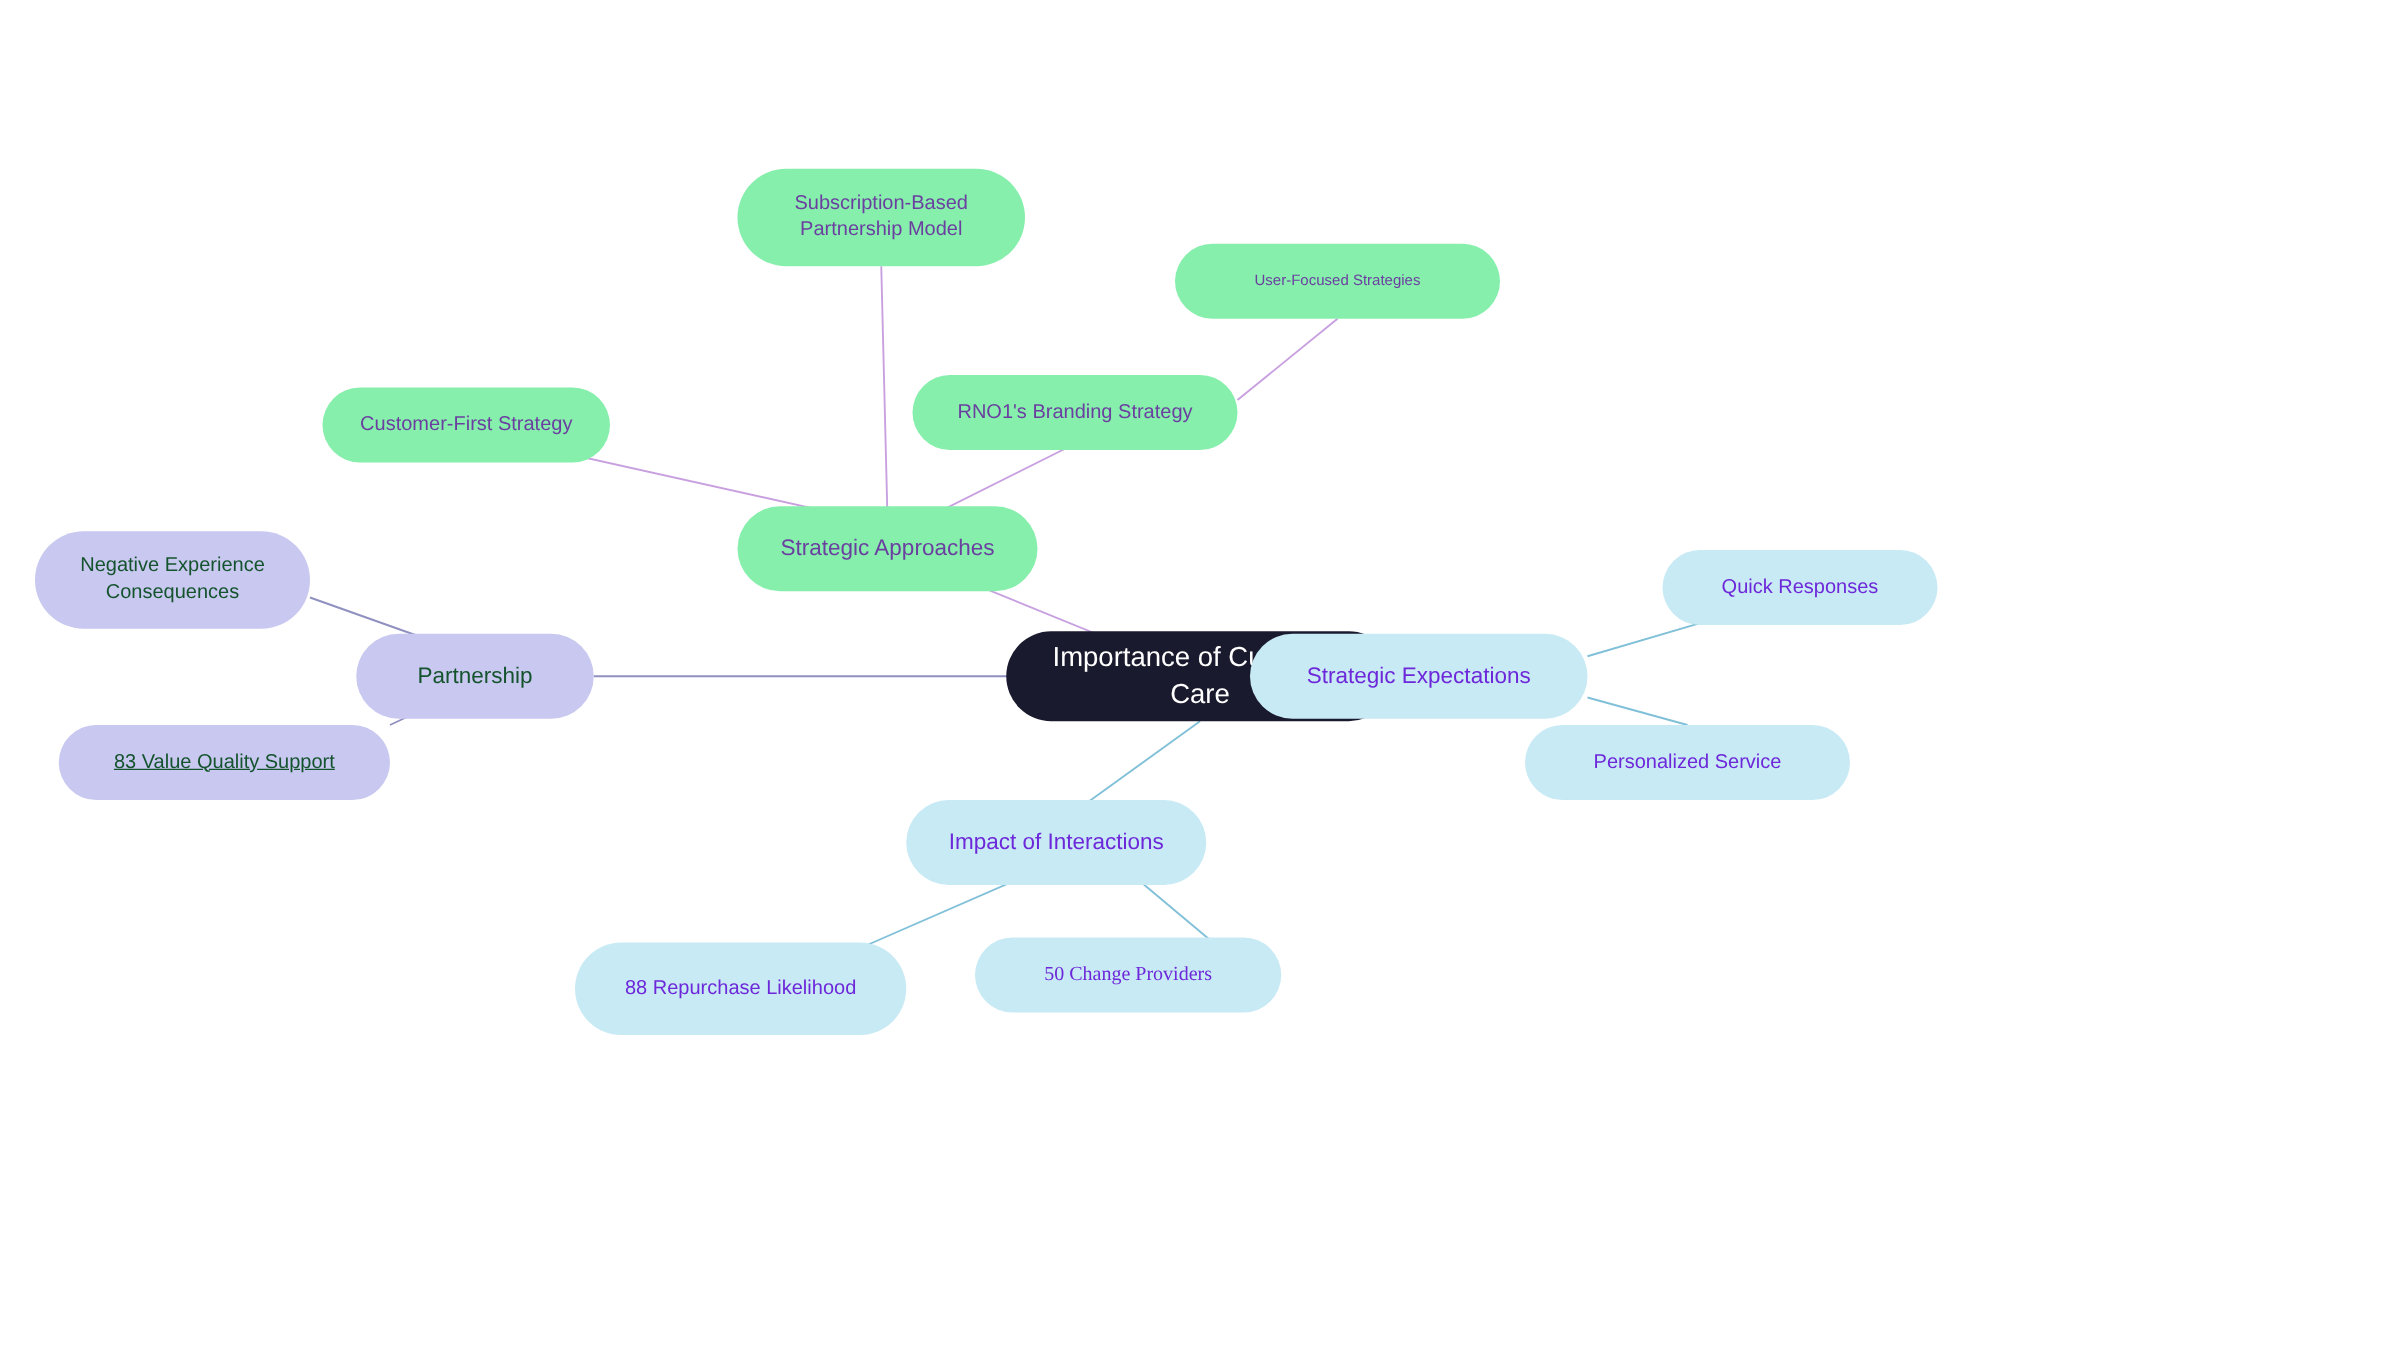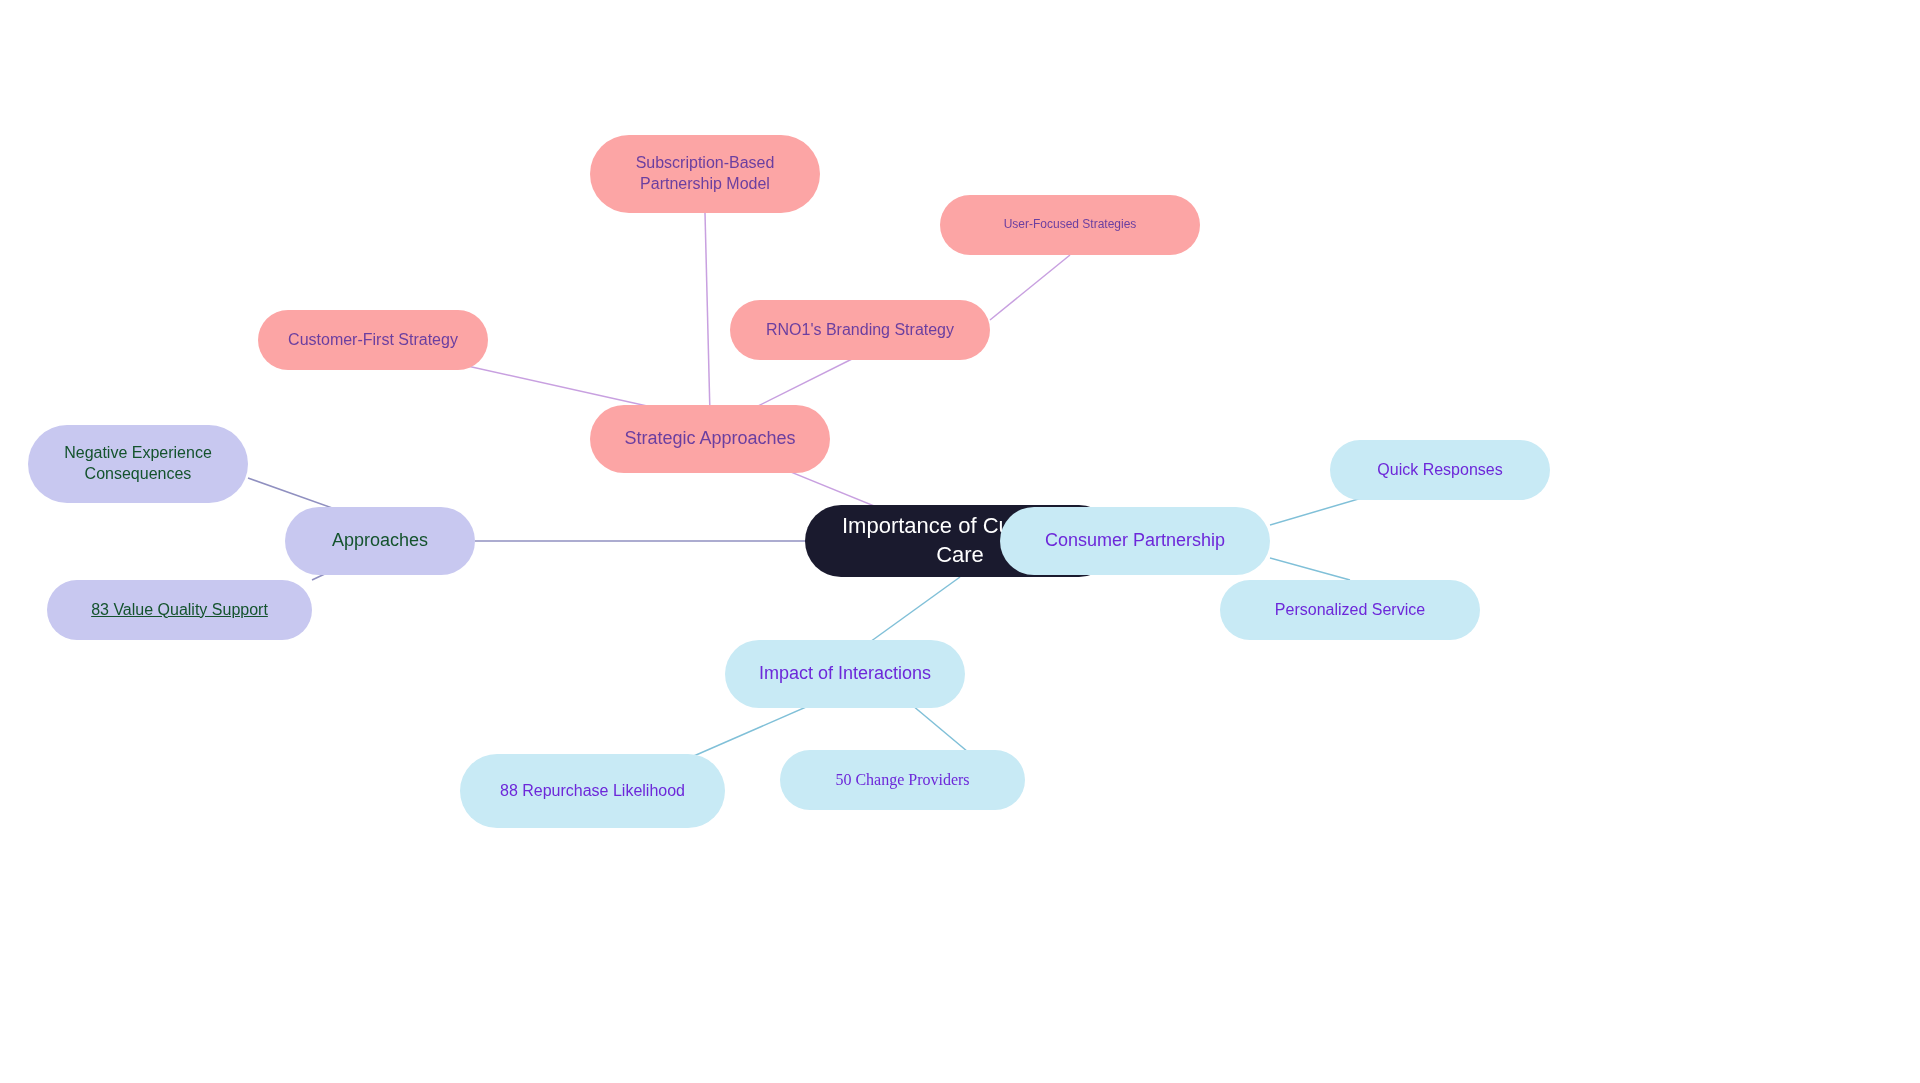--- a/index.html
+++ b/index.html
@@ -38,21 +38,21 @@
       font-size: 22px;
       font-weight: 500;
       width: 310px;
       height: 72px;
       left: 805px;
       top: 505px;
     }
 
     
     .node-purple {
-      background: #fca5a5;
+      background: #86efac;
       color: #6b3fa0;
       border: none;
     }
 
     .node-strategic {
       width: 240px;
       height: 68px;
       left: 590px;
       top: 405px;
       font-size: 18px;
@@ -236,33 +236,33 @@
 
 <div class="node node-purple node-rno1">
   <span class="node-label">RNO1's Branding Strategy</span>
 </div>
 
 <div class="node node-purple node-user-focused">
   <span class="node-label">User-Focused Strategies</span>
 </div>
 
 <div class="node node-blue-purple node-statistics">
-  <span class="node-label">Approaches</span>
+  <span class="node-label">Partnership</span>
 </div>
 
 <div class="node node-blue-purple node-negative">
   <span class="node-label">Negative Experience<br>Consequences</span>
 </div>
 
 <div class="node node-blue-purple node-83-value">
   <span class="node-label">83 Value Quality Support</span>
 </div>
 
 <div class="node node-teal node-consumer">
-  <span class="node-label">Consumer Partnership</span>
+  <span class="node-label">Strategic Expectations</span>
 </div>
 
 <div class="node node-teal node-quick-responses">
   <span class="node-label">Quick Responses</span>
 </div>
 
 <div class="node node-teal node-personalized">
   <span class="node-label">Personalized Service</span>
 </div>
 

